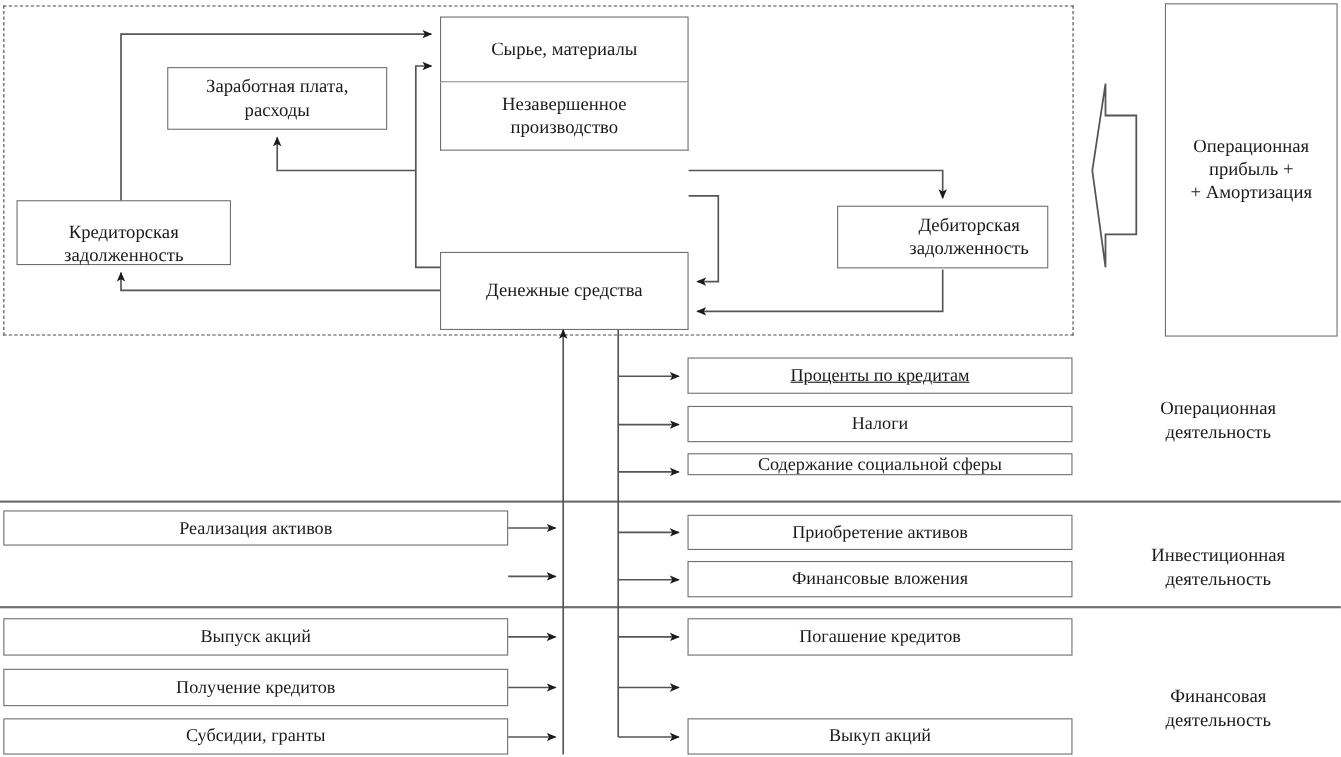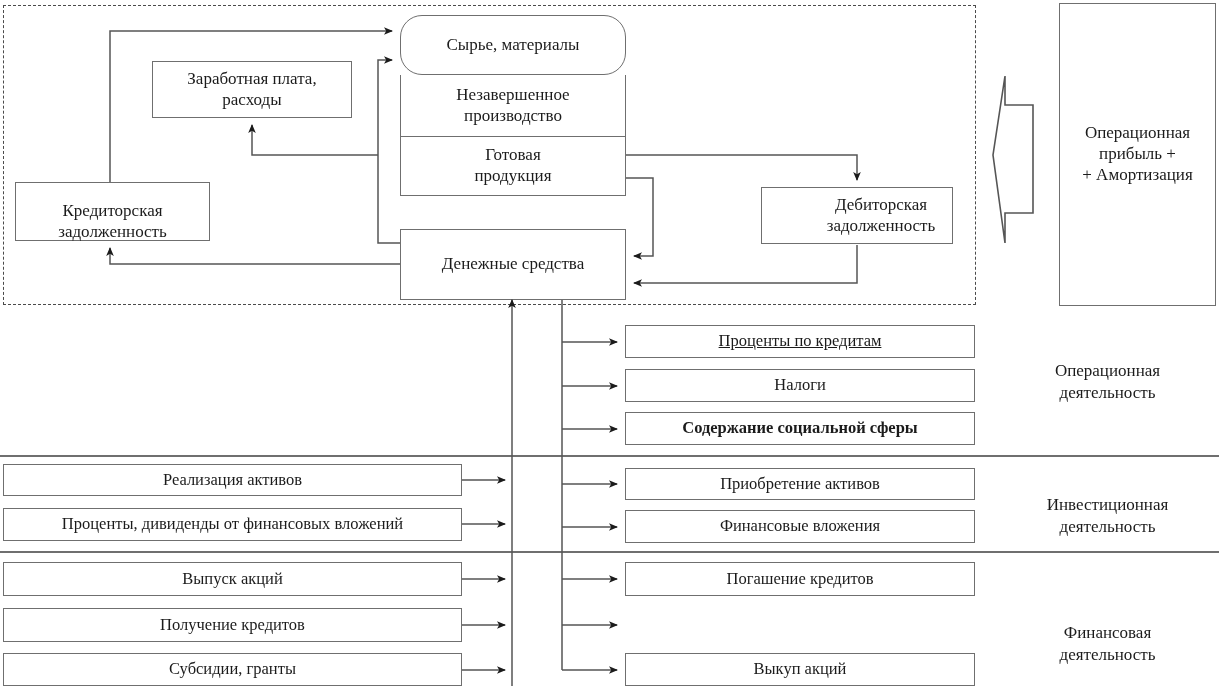--- a/index.html
+++ b/index.html
@@ -20,30 +20,26 @@
 </head>
 <body>
 
 <div id="stage">
 
   <div class="dashframe" style="left:3px;top:5px;right:auto;width:973px;height:300px;"></div>
 
   <div class="sep" style="top:455px;"></div>
   <div class="sep" style="top:551px;"></div>
 
-  <div class="box f17" style="left:400px;top:15px;width:226px;height:60px;border-radius:22px;">
+  <div class="box f17" style="left:400px;top:15px;width:226px;height:60px;">
     <span>Сырье, материалы</span>
   </div>
   <div class="bx-sub f17" style="left:400px;top:75px;width:226px;height:62px;white-space:pre-line;">
     <span style="white-space:pre-line;text-align:center;">Незавершенное
 производство</span>
-  </div>
-  <div class="bx-sub f17" style="left:400px;top:137px;width:226px;height:59px;white-space:pre-line;">
-    <span style="white-space:pre-line;">Готовая
-продукция</span>
   </div>
 
   <div class="box f17" style="left:400px;top:229px;width:226px;height:71px;">
     <span>Денежные средства</span>
   </div>
 
   <div class="box f17" style="left:152px;top:61px;width:200px;height:57px;white-space:pre-line;">
     <span style="white-space:pre-line;">Заработная плата,
 расходы</span>
   </div>
@@ -63,29 +59,26 @@
 прибыль +
 + Амортизация</span>
   </div>
 
   <div class="box f16" style="left:625px;top:325px;width:350px;height:33px;text-decoration:underline;">
     <span>Проценты по кредитам</span>
   </div>
   <div class="box f16" style="left:625px;top:369px;width:350px;height:33px;">
     <span>Налоги</span>
   </div>
-  <div class="box f16" style="left:625px;top:412px;width:350px;height:33px;font-weight:bold;">
+  <div class="box f16" style="left:625px;top:412px;width:350px;height:20px;">
     <span>Содержание социальной сферы</span>
   </div>
 
   <div class="box f16" style="left:3px;top:464px;width:459px;height:32px;">
     <span>Реализация активов</span>
-  </div>
-  <div class="box f16" style="left:3px;top:508px;width:459px;height:33px;">
-    <span>Проценты, дивиденды от финансовых вложений</span>
   </div>
 
   <div class="box f16" style="left:625px;top:468px;width:350px;height:32px;">
     <span>Приобретение активов</span>
   </div>
   <div class="box f16" style="left:625px;top:510px;width:350px;height:33px;">
     <span>Финансовые вложения</span>
   </div>
 
   <div class="box f16" style="left:3px;top:562px;width:459px;height:34px;">

